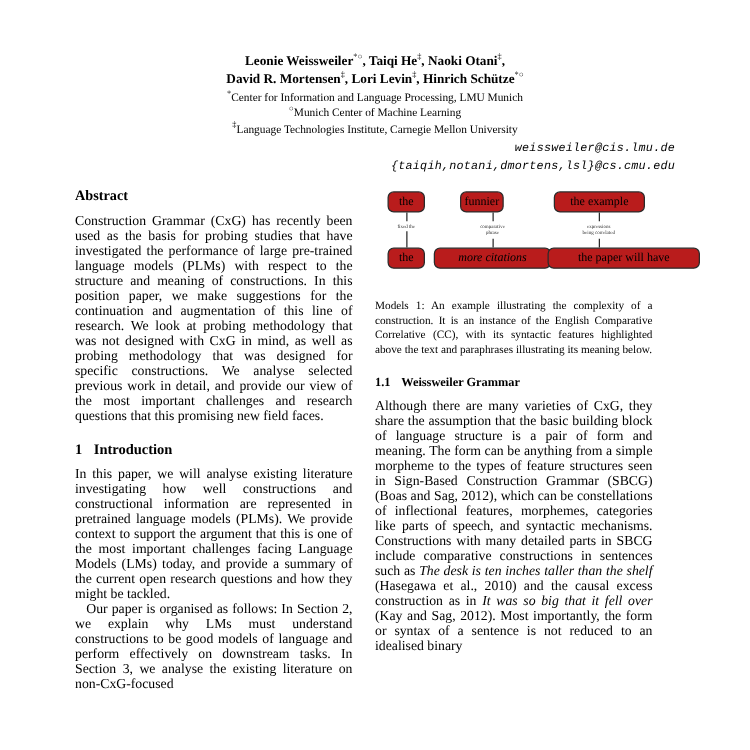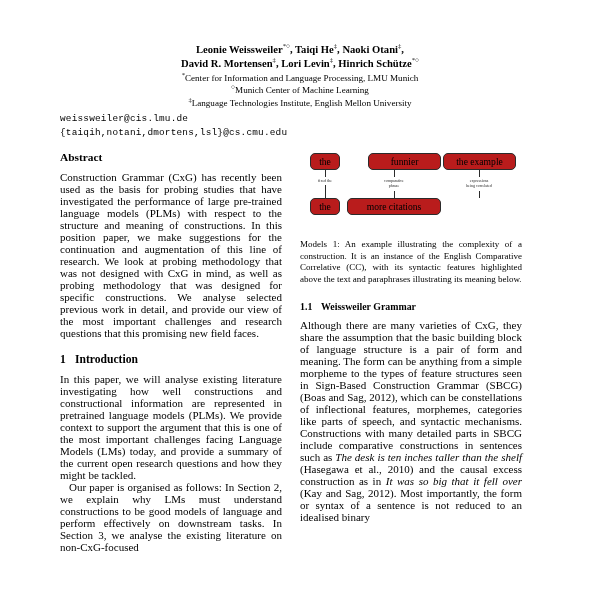--- a/index.html
+++ b/index.html
@@ -50,26 +50,27 @@
     line-height: 0;
   }
   .affils {
     text-align: center;
     font-size: 9.1px;
     line-height: 12.4px;
     margin-top: 1px;
   }
   .affils .arow { display: block; }
   .emails {
-    text-align: left;
+    text-align: right;
     font-family: "Liberation Mono", "DejaVu Sans Mono", monospace;
     font-size: 9.4px;
     line-height: 13.4px;
     margin-top: 3px;
     letter-spacing: 0.2px;
+    font-style: italic;
   }
   .emails .arow { display: block; }
 
   
   .cols {
     position: relative;
     margin-top: 12px;
     display: flex;
     gap: 18px;
   }
@@ -160,21 +161,21 @@
 
 
   <div class="authors">
     <span class="arow"><span>Leonie Weissweiler</span><sup class="mk">*○</sup><span>, Taiqi He</span><sup class="mk">‡</sup><span>, Naoki Otani</span><sup class="mk">‡</sup><span>,</span></span>
     <span class="arow"><span>David R. Mortensen</span><sup class="mk">‡</sup><span>, Lori Levin</span><sup class="mk">‡</sup><span>, Hinrich Schütze</span><sup class="mk">*○</sup></span>
   </div>
 
   <div class="affils">
     <span class="arow"><sup class="mk">*</sup><span>Center for Information and Language Processing, LMU Munich</span></span>
     <span class="arow"><sup class="mk">○</sup><span>Munich Center of Machine Learning</span></span>
-    <span class="arow"><sup class="mk">‡</sup><span>Language Technologies Institute, English Mellon University</span></span>
+    <span class="arow"><sup class="mk">‡</sup><span>Language Technologies Institute, Carnegie Mellon University</span></span>
   </div>
 
   <div class="emails">
     <span class="arow">weissweiler@cis.lmu.de</span>
     <span class="arow">{taiqih,notani,dmortens,lsl}@cs.cmu.edu</span>
   </div>
 
   <div class="cols">
 
     <div class="col">
@@ -185,37 +186,38 @@
 
       <p class="body">In this paper, we will analyse existing literature investigating how well constructions and constructional information are represented in pretrained language models (PLMs). We provide context to support the argument that this is one of the most important challenges facing Language Models (LMs) today, and provide a summary of the current open research questions and how they might be tackled.</p>
       <p class="body indent">Our paper is organised as follows: In Section 2, we explain why LMs must understand constructions to be good models of language and perform effectively on downstream tasks. In Section 3, we analyse the existing literature on non-CxG-focused</p>
     </div>
 
     <div class="col">
 
       <div class="figure">
 
         <div class="fbox" style="left:10px; top:2px; width:30px;">the</div>
-        <div class="fbox" style="left:68px; top:2px; width:73px;">funnier</div>
+        <div class="fbox" style="left:68px; top:2px; width:35px;">funnier</div>
         <div class="fbox" style="left:143px; top:2px; width:73px;">the example</div>
 
         <div class="vline" style="left:25px; top:19px; height:7px;"></div>
         <div class="vline" style="left:94px; top:19px; height:7px;"></div>
         <div class="vline" style="left:179px; top:19px; height:7px;"></div>
 
         <div class="annot" style="left:0px; top:27px; width:50px;"><span>fixed the</span></div>
         <div class="annot" style="left:64px; top:27px; width:60px;"><span>comparative</span><br><span>phrase</span></div>
         <div class="annot" style="left:144px; top:27px; width:70px;"><span>expressions</span><br><span>being correlated</span></div>
 
         <div class="vline" style="left:25px; top:34px; height:13px;"></div>
         <div class="vline" style="left:94px; top:40px; height:7px;"></div>
         <div class="vline" style="left:179px; top:40px; height:7px;"></div>
 
         <div class="fbox" style="left:10px; top:47px; width:30px;">the</div>
-        <div class="fbox" style="left:47px; top:47px; width:94px;">more citations</div>
+        <div class="fbox" style="left:47px; top:47px; width:94px;font-style:italic;">more citations</div>
+        <div class="fbox" style="left:138px; top:47px; width:122px;">the paper will have</div>
       </div>
 
       <p class="caption"><span class="lead">Models 1:</span><span> An example illustrating the complexity of a construction. It is an instance of the English Comparative Correlative (CC), with its syntactic features highlighted above the text and paraphrases illustrating its meaning below.</span></p>
 
       <div class="subsec-head"><span class="num">1.1</span><span>Weissweiler Grammar</span></div>
 
       <p class="body"><span>Although there are many varieties of CxG, they share the assumption that the basic building block of language structure is a pair of form and meaning. The form can be anything from a simple morpheme to the types of feature structures seen in Sign-Based Construction Grammar (SBCG) (Boas and Sag, 2012), which can be constellations of inflectional features, morphemes, categories like parts of speech, and syntactic mechanisms. Constructions with many detailed parts in SBCG include comparative constructions in sentences such as </span><em>The desk is ten inches taller than the shelf</em><span> (Hasegawa et al., 2010) and the causal excess construction as in </span><em>It was so big that it fell over</em><span> (Kay and Sag, 2012). Most importantly, the form or syntax of a sentence is not reduced to an idealised binary</span></p>
     </div>
   </div>
 </div>

